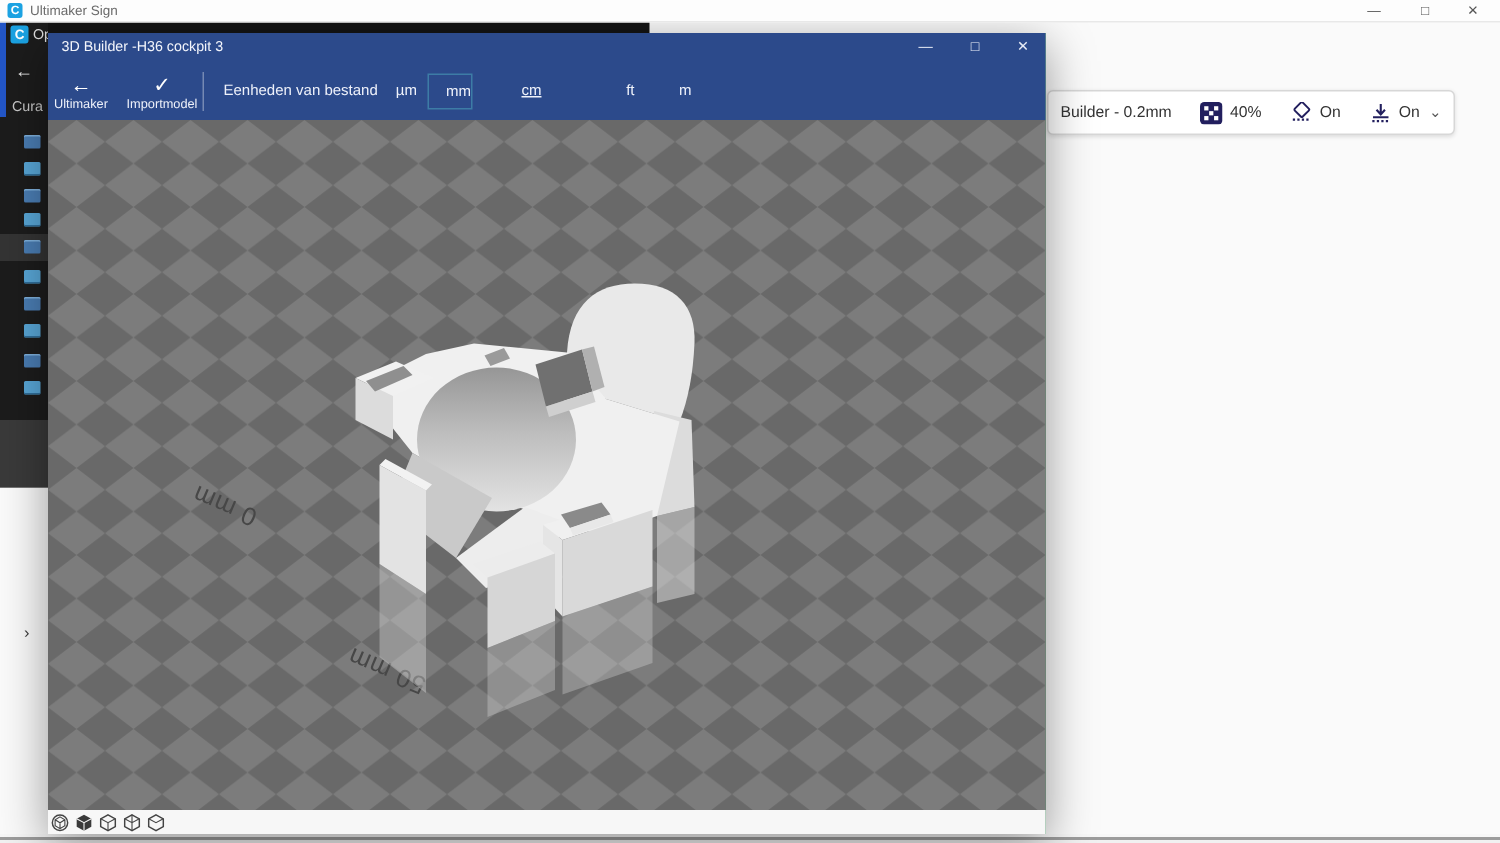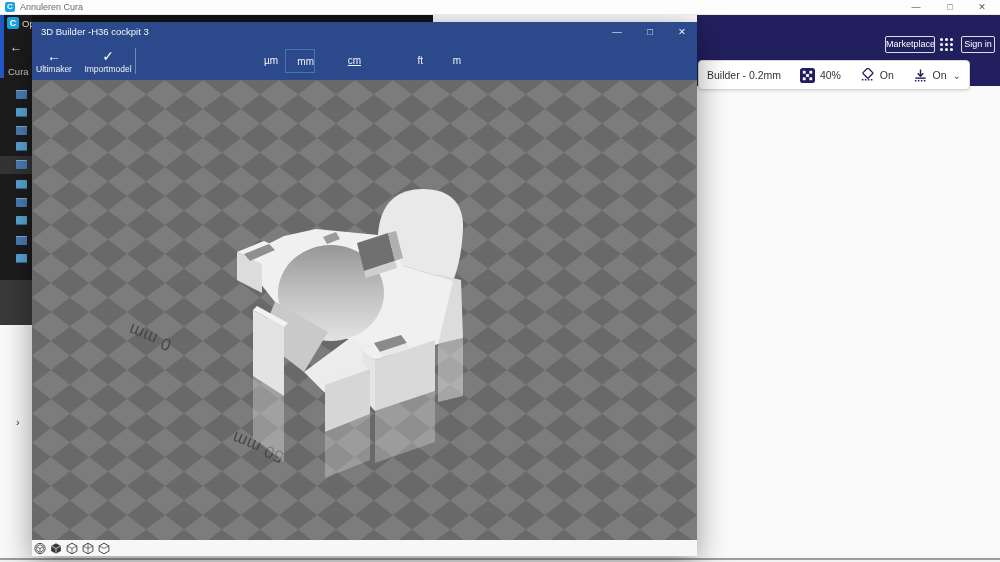--- a/index.html
+++ b/index.html
@@ -65,41 +65,26 @@
   .bottom-line{left:0;top:558px;width:1000px;height:2px;background:#9c9c9c;z-index:4;}
   .bottom-under{left:0;top:560px;width:1000px;height:2px;background:#f1f1f1;z-index:4;}
 </style>
 </head>
 <body>
 
 <div class="screen">
 
   <div class="abs os-titlebar">
     <div class="abs os-title-icon">C</div>
-    <div class="abs os-title-text">Annuleren Cura</div>
+    <div class="abs os-title-text">Ultimaker Sign</div>
     <div class="abs os-ctrl" style="left:905px;">—</div>
     <div class="abs os-ctrl" style="left:939px;">□</div>
     <div class="abs os-ctrl" style="left:971px;">✕</div>
   </div>
 
-  <div class="abs cura-header">
-    <div class="abs hdr-btn" style="left:188px;width:48px;">Marketplace</div>
-    <div class="abs grid-icon" style="left:243px;">
-      <span></span>
-        <span></span>
-        <span></span>
-        <span></span>
-        <span></span>
-        <span></span>
-        <span></span>
-        <span></span>
-        <span></span>
-    </div>
-    <div class="abs hdr-btn" style="left:264px;width:32px;">Sign in</div>
-  </div>
 
   <div class="abs settings-bar">
     <span class="txt sb-profile">Builder - 0.2mm</span>
     <span class="sb-gap"></span>
     <svg class="sb-icon" viewBox="0 0 16 16">
       <rect x="0" y="0" width="16" height="16" rx="3" fill="#221f5e"></rect>
       <rect x="3" y="3" width="3" height="3" fill="#fff"></rect>
         <rect x="10" y="3" width="3" height="3" fill="#fff"></rect>
       <rect x="6.5" y="6.5" width="3" height="3" fill="#fff"></rect>
       <rect x="3" y="10" width="3" height="3" fill="#fff"></rect>
@@ -155,20 +140,21 @@
     <div class="abs b-toolbar">
       <div class="abs tb-iconbtn" style="left:2px;">
         <div class="tb-glyph">←</div>
         <div class="tb-label">Ultimaker</div>
       </div>
       <div class="abs tb-iconbtn" style="left:48px;width:56px;">
         <div class="tb-glyph">✓</div>
         <div class="tb-label">Importmodel</div>
       </div>
       <div class="abs tb-sep"></div>
+      <div class="abs tb-units-label">Eenheden van bestand</div>
       <div class="abs unit" style="left:216px;">µm</div>
       <div class="abs unit selected" style="left:253px;">mm</div>
       <div class="abs unit" style="left:299px;text-decoration:underline;">cm</div>
       <div class="abs unit" style="left:324px;margin-top:32px;">in</div>
       <div class="abs unit" style="left:361px;">ft</div>
       <div class="abs unit" style="left:399px;">m</div>
     </div>
 
     <svg class="abs b-viewport" width="665" height="460" viewBox="0 0 665 460">
       <defs>

